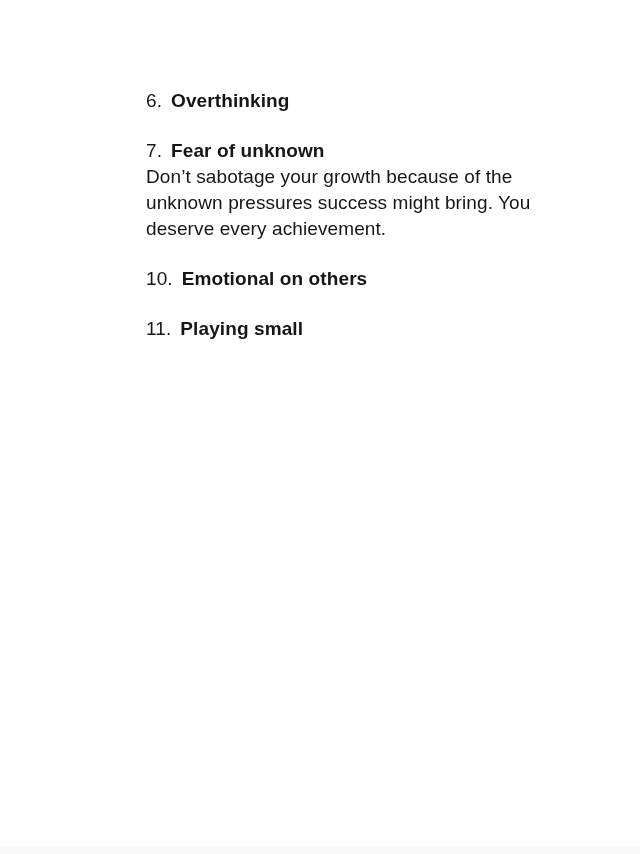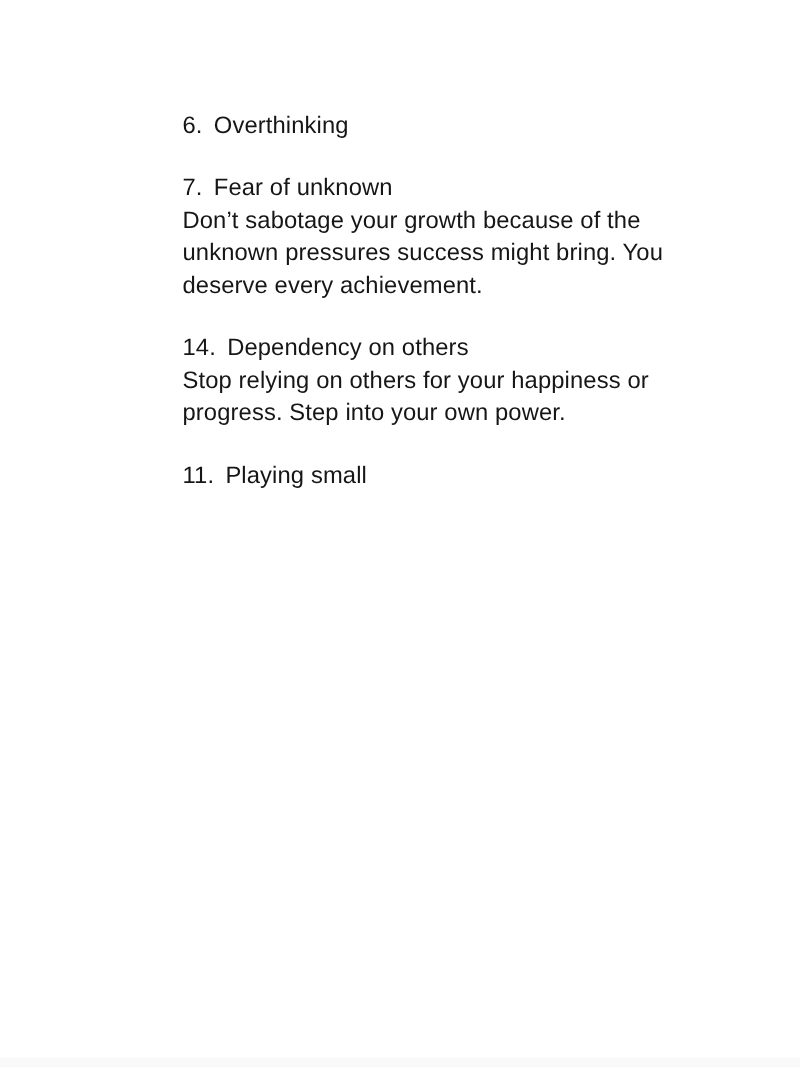--- a/index.html
+++ b/index.html
@@ -29,21 +29,21 @@
   .item-heading {
     font-size: 19px;
     line-height: 26px;
     font-weight: 400;
   }
   .item-number {
     font-weight: 400;
     margin-right: 9px;
   }
   .item-title {
-    font-weight: 400;
+    font-weight: 700;
   }
   .item-text {
     font-weight: 400;
   }
   .bottom-shade {
     position: absolute;
     left: 0;
     bottom: 0;
     width: 640px;
     height: 8px;
@@ -60,22 +60,21 @@
   </div>
 
   <div class="list-item">
     <div class="item-heading"><span class="item-number">7.</span><span class="item-title">Fear of unknown</span></div>
     <div class="item-text">Don’t sabotage your growth because of the unknown pressures success might bring. You deserve every achievement.</div>
   </div>
 
 
 
   <div class="list-item">
-    <div class="item-heading"><span class="item-number">14.</span><span class="item-title">Dependency on others</span></div>
-    <div class="item-text">Stop relying on others for your happiness or progress. Step into your own power.</div>
+    <div class="item-heading"><span class="item-number">10.</span><span class="item-title">Emotional on others</span></div>
   </div>
 
   <div class="list-item">
     <div class="item-heading"><span class="item-number">11.</span><span class="item-title">Playing small</span></div>
   </div>
 </div>
 </div>
 
 <div class="bottom-shade"></div>
 

